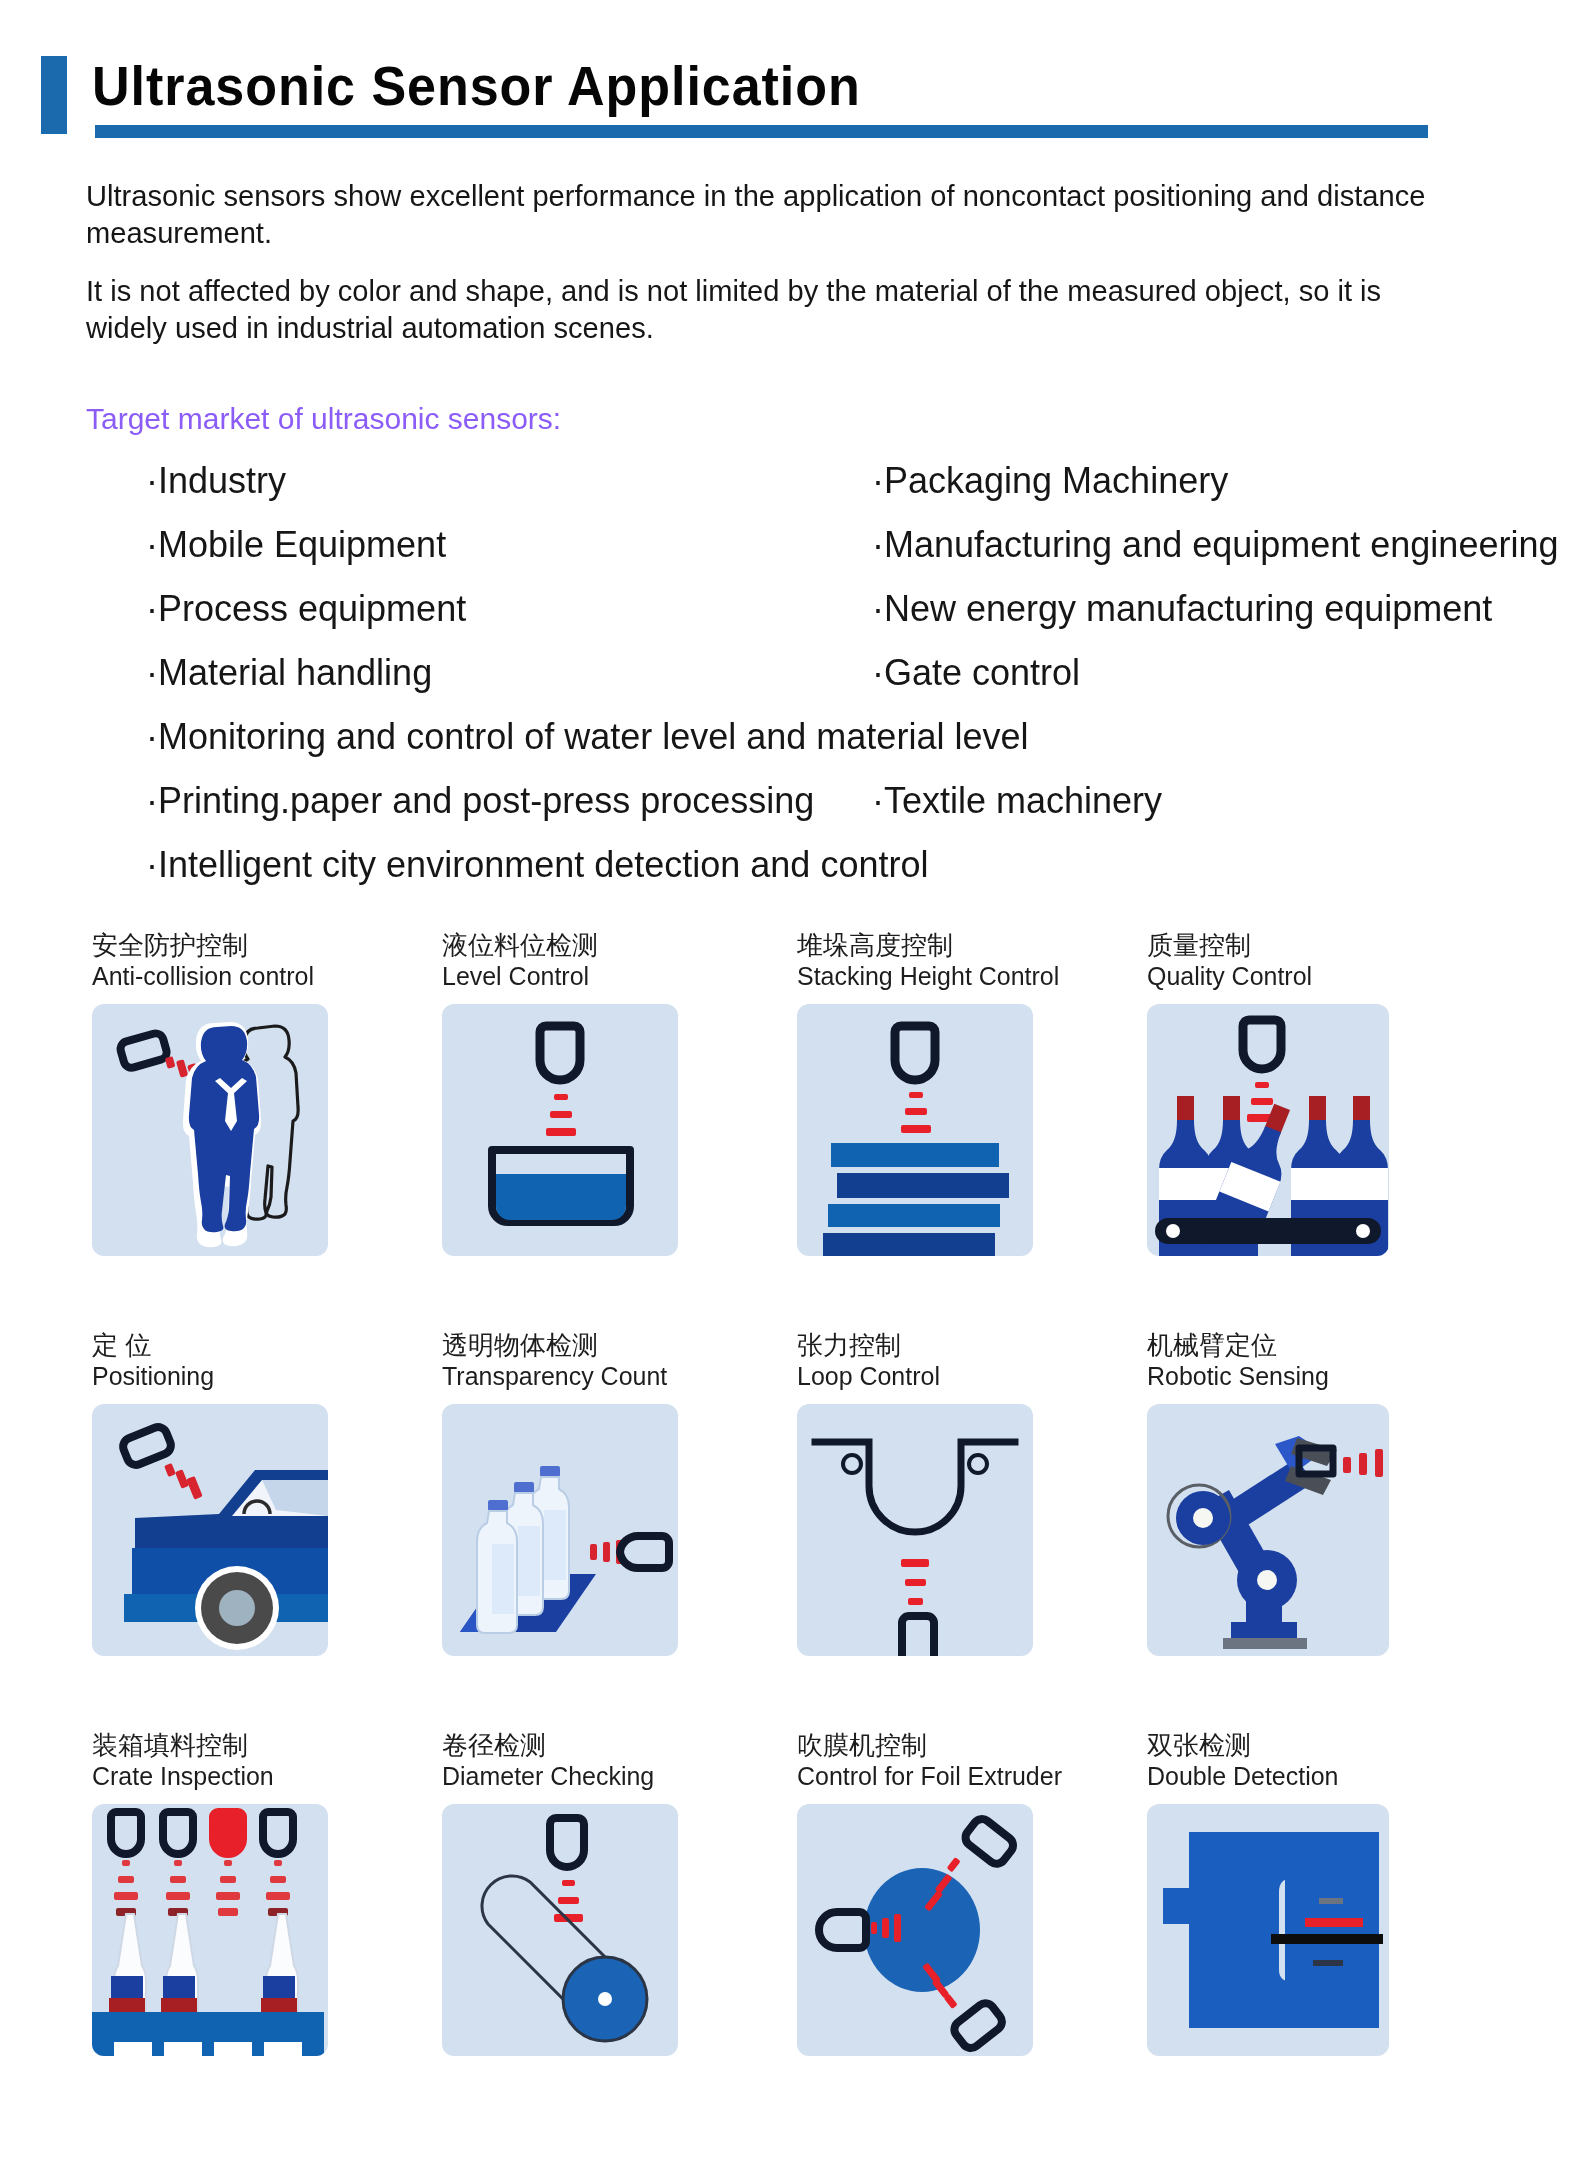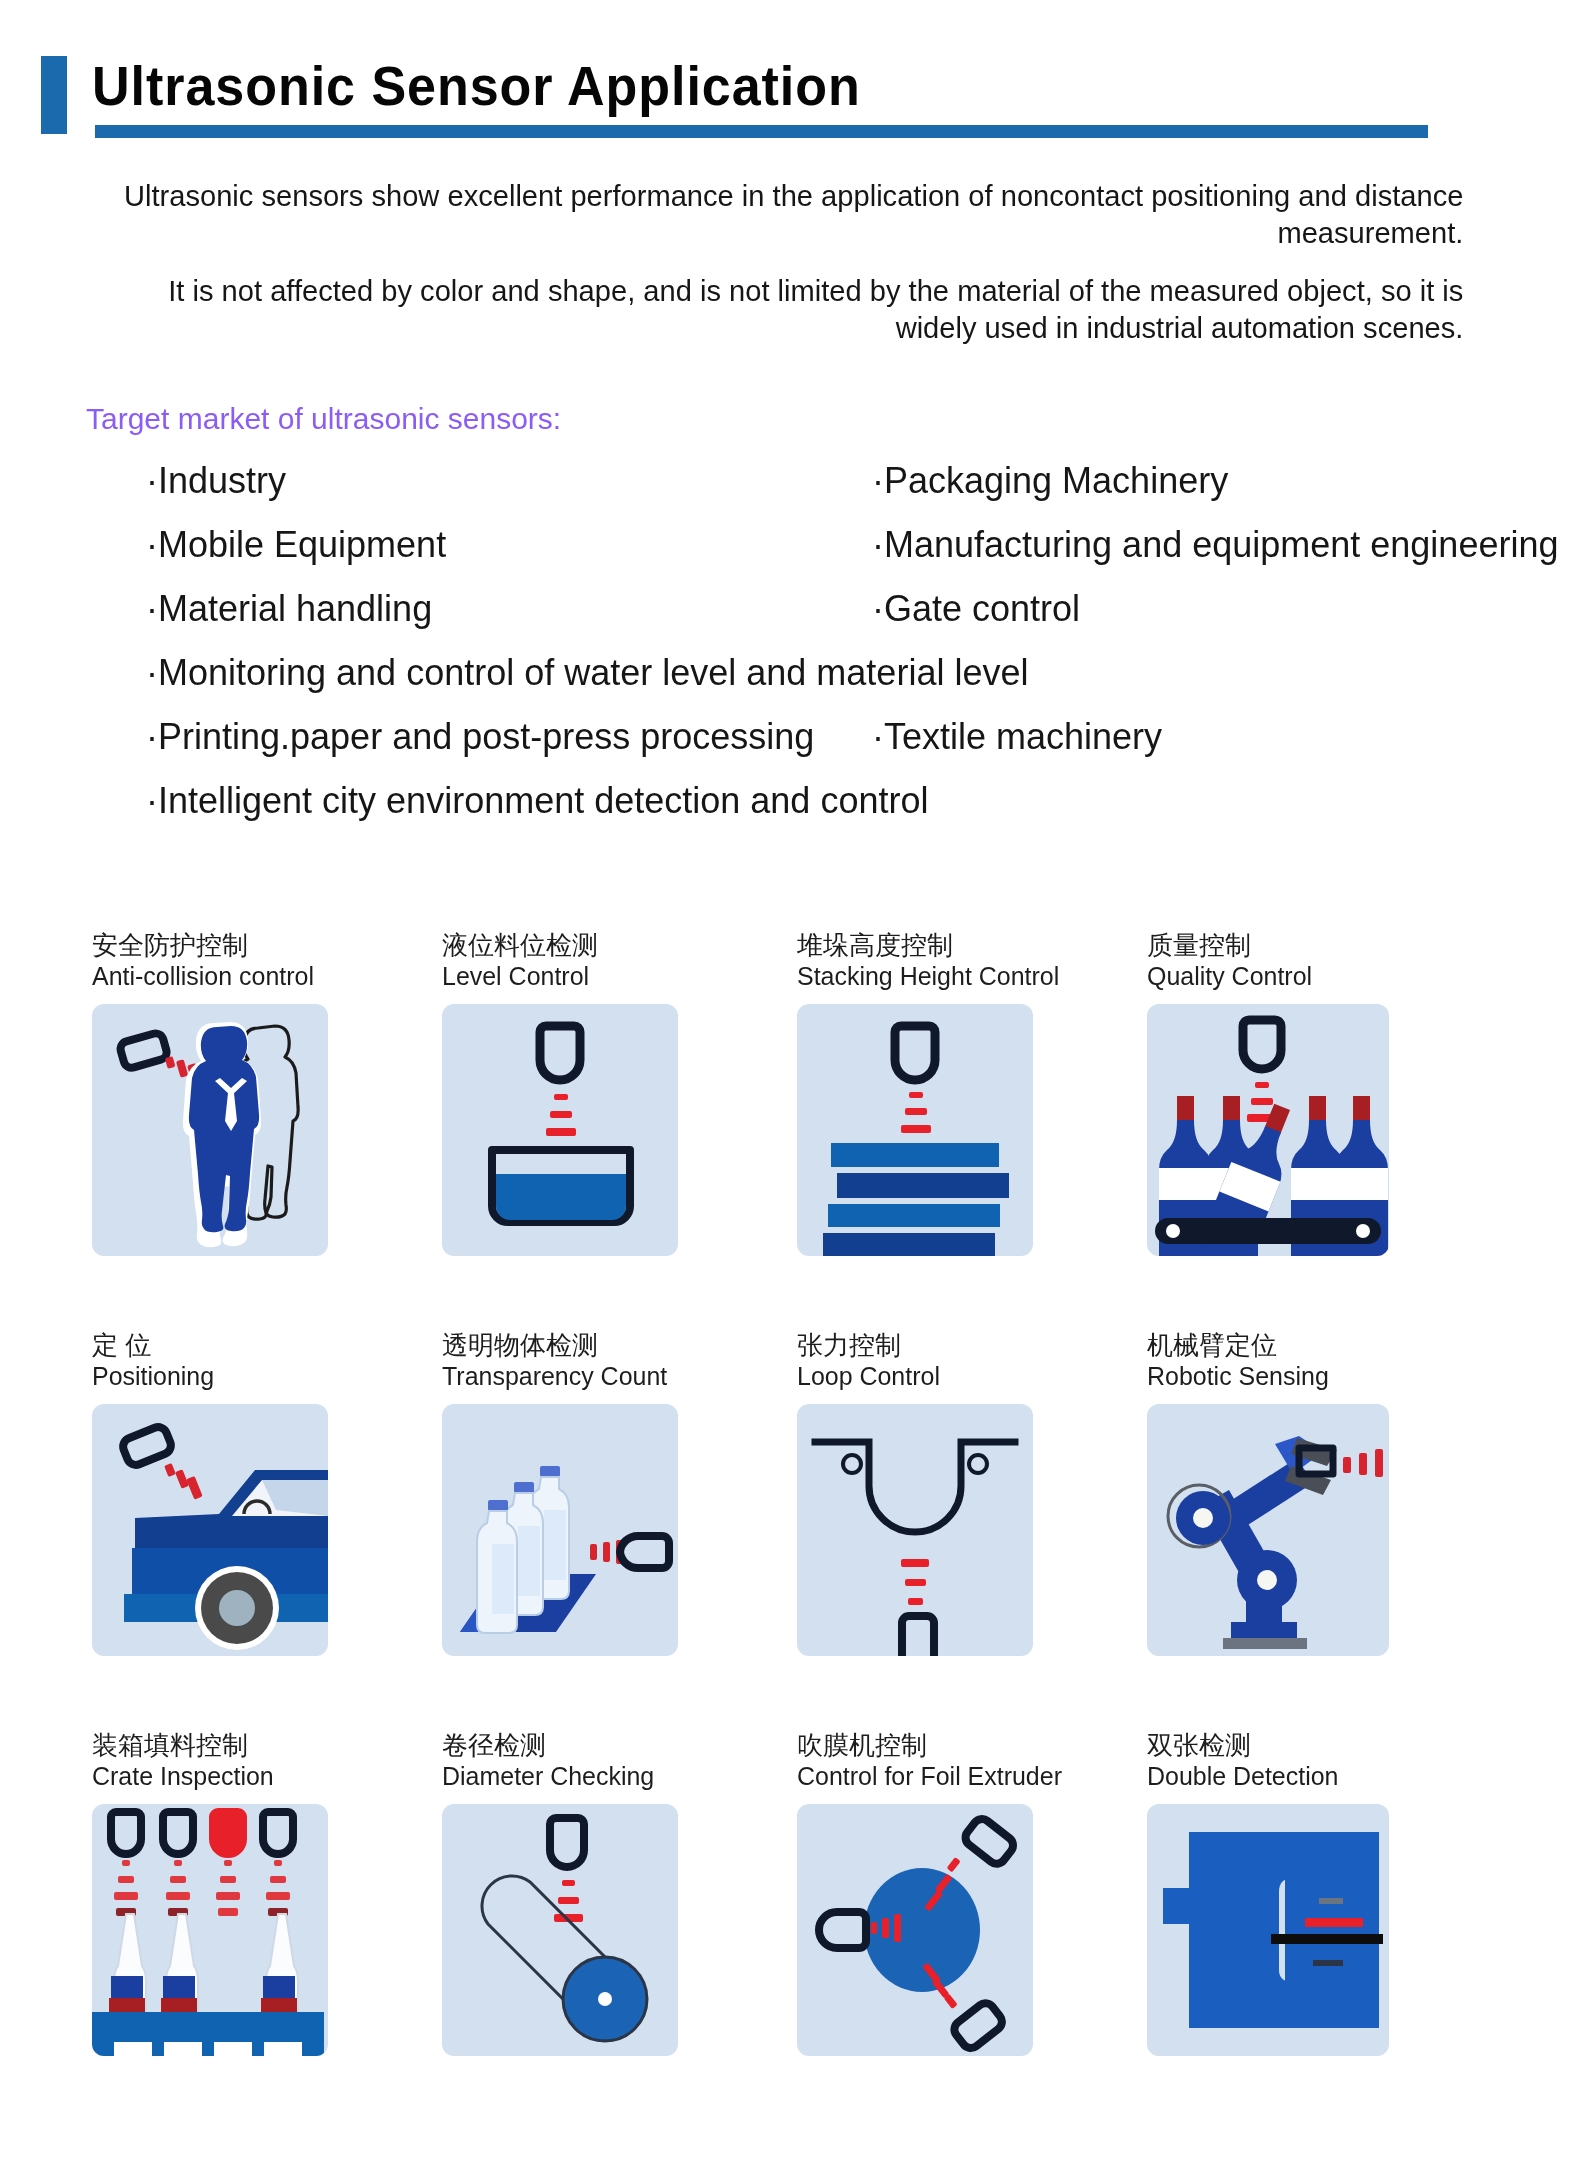--- a/index.html
+++ b/index.html
@@ -46,21 +46,20 @@
     left: 95px; top: 83px;
     width: 1333px; height: 13px;
     background: #1a6aad;
   }
 
   
   .intro {
     position: absolute;
     left: 86px; top: 178px;
     width: 1420px;
-    text-align: right;
   }
   .intro p {
     margin: 0 0 22px 0;
     font-size: 30px;
     line-height: 1.22;
     color: #161616;
     font-family: "Liberation Sans Narrow", "Liberation Sans", sans-serif;
     transform: scaleX(0.97);
     transform-origin: left top;
   }
@@ -157,20 +156,24 @@
 <div class="target-heading">Target market of ultrasonic sensors:</div>
 
 <div class="bullets">
   <div class="brow">
     <div class="bcell left">·Industry</div>
     <div class="bcell right">·Packaging  Machinery</div>
   </div>
   <div class="brow">
     <div class="bcell left">·Mobile Equipment</div>
     <div class="bcell right">·Manufacturing and equipment engineering</div>
+  </div>
+  <div class="brow">
+    <div class="bcell left">·Process equipment</div>
+    <div class="bcell right">·New energy manufacturing equipment</div>
   </div>
   <div class="brow">
     <div class="bcell left">·Material handling</div>
     <div class="bcell right">·Gate control</div>
   </div>
   <div class="brow">
     <div class="bcell wide">·Monitoring and control of water level and material level</div>
   </div>
   <div class="brow">
     <div class="bcell wide">·Printing.paper and post-press processing</div>

